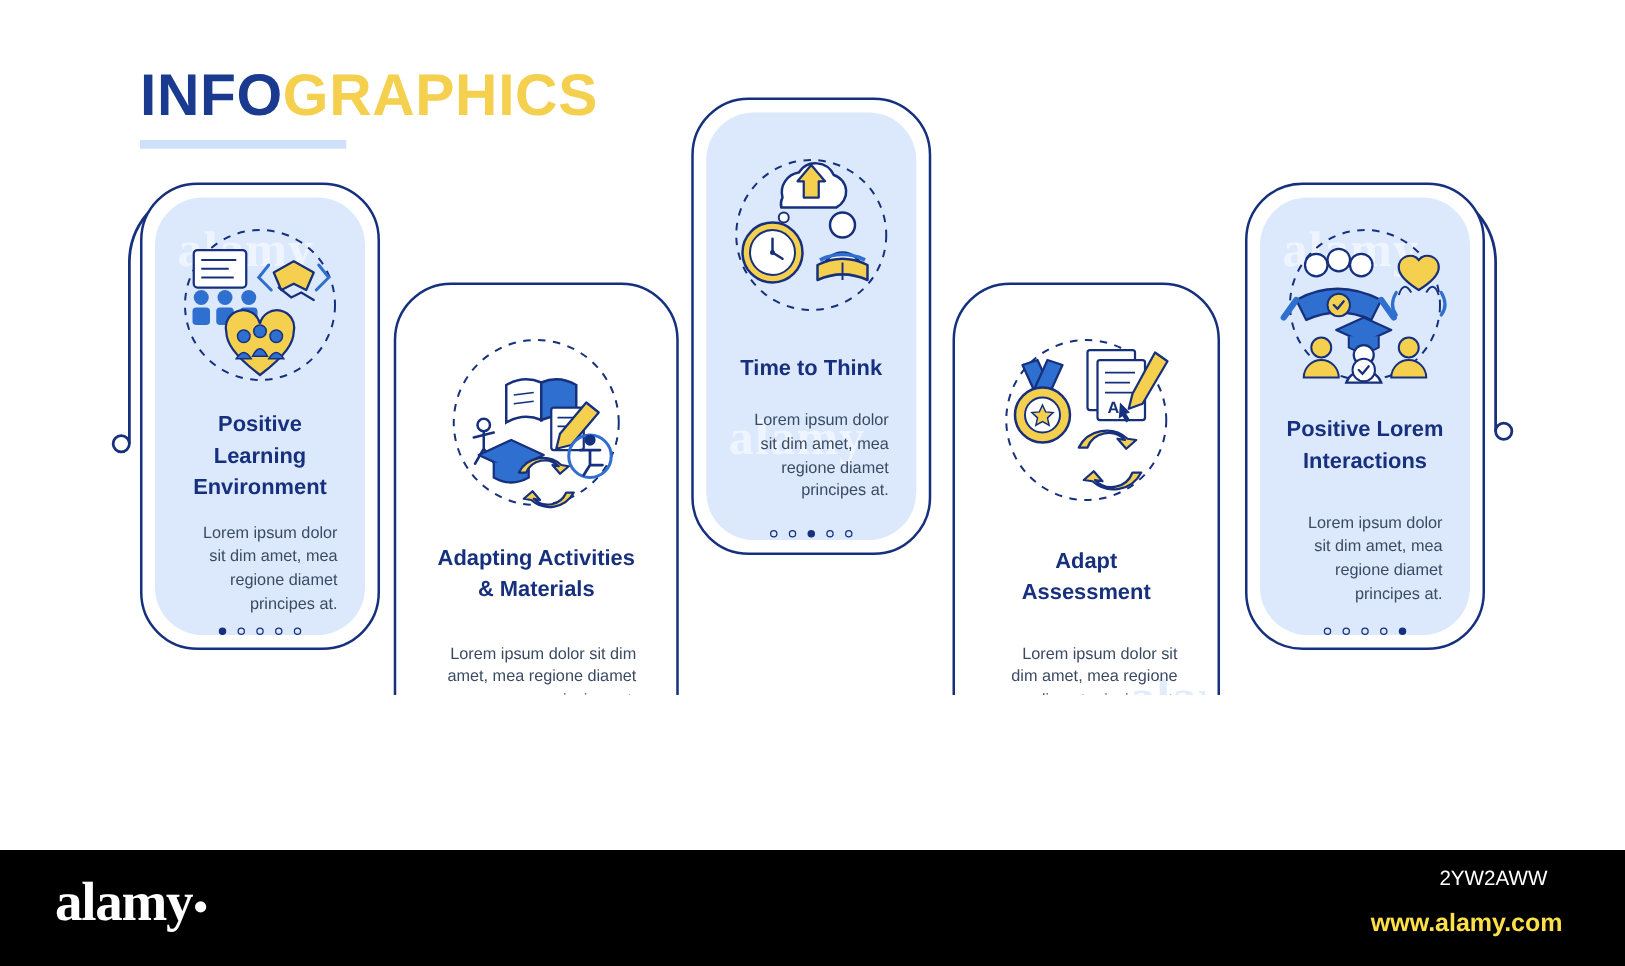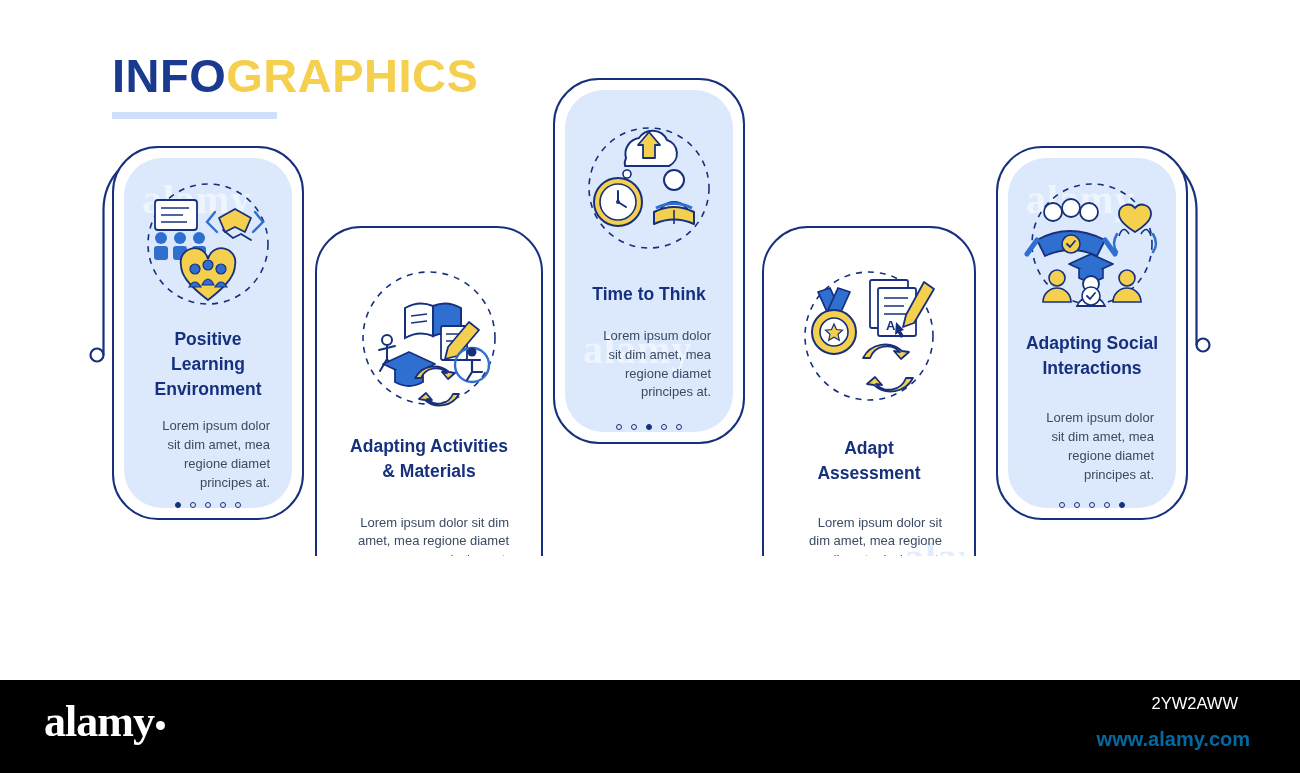--- a/index.html
+++ b/index.html
@@ -161,21 +161,21 @@
     right: 62px;
     top: 14px;
     color: #ffffff;
     font-size: 16.5px;
     font-family: "Liberation Sans", sans-serif;
   }
   .footer-url {
     position: absolute;
     right: 50px;
     top: 48px;
-    color: #0369a1;
+    color: #fde047;
     font-size: 20px;
     font-weight: bold;
     font-family: "Liberation Sans", sans-serif;
   }
 </style>
 </head>
 <body>
 
 <div class="canvas">
 
@@ -441,21 +441,21 @@
               <circle cx="50" cy="106" r="8" fill="#f5d04e" stroke="#16307e" stroke-width="1.6"></circle>
               <path d="M36 130 a14 14 0 0 1 28 0 z" fill="#f5d04e" stroke="#16307e" stroke-width="1.6"></path>
               <circle cx="120" cy="106" r="8" fill="#f5d04e" stroke="#16307e" stroke-width="1.6"></circle>
               <path d="M106 130 a14 14 0 0 1 28 0 z" fill="#f5d04e" stroke="#16307e" stroke-width="1.6"></path>
               <circle cx="84" cy="124" r="9" fill="#ffffff" stroke="#16307e" stroke-width="1.6"></circle>
               <path d="M80 124 l3 3 5 -6" fill="none" stroke="#16307e" stroke-width="1.8" stroke-linecap="round"></path>
             </g>
           </svg>
         </div>
         <div style="height:12px;"></div>
-        <div class="card-title" style="white-space:pre-line;">Adapting Social
+        <div class="card-title" style="white-space:pre-line;">Positive Lorem
 Interactions</div>
         <div style="height:36px;"></div>
         <div class="card-desc">Lorem ipsum dolor sit dim amet, mea regione diamet principes at.</div>
         <div style="height:22px;"></div>
         <div class="dots">
           <span class="dot"></span>
           <span class="dot"></span>
           <span class="dot"></span>
           <span class="dot"></span>
           <span class="dot filled"></span>

